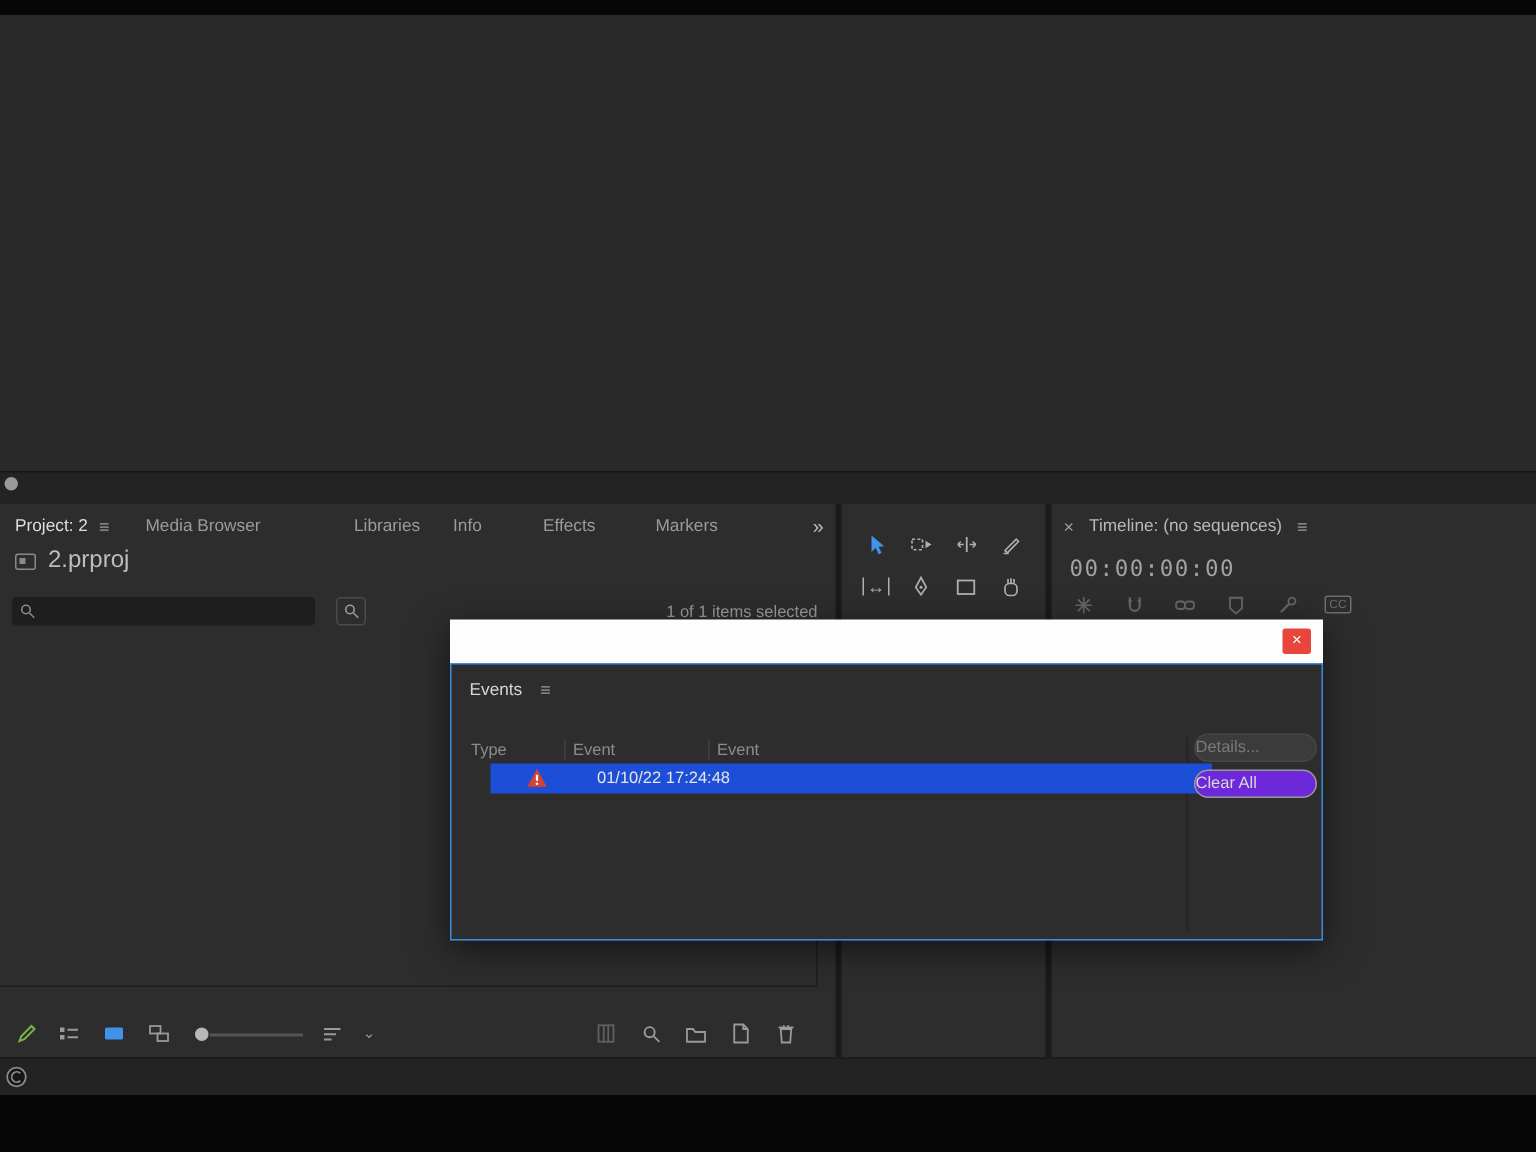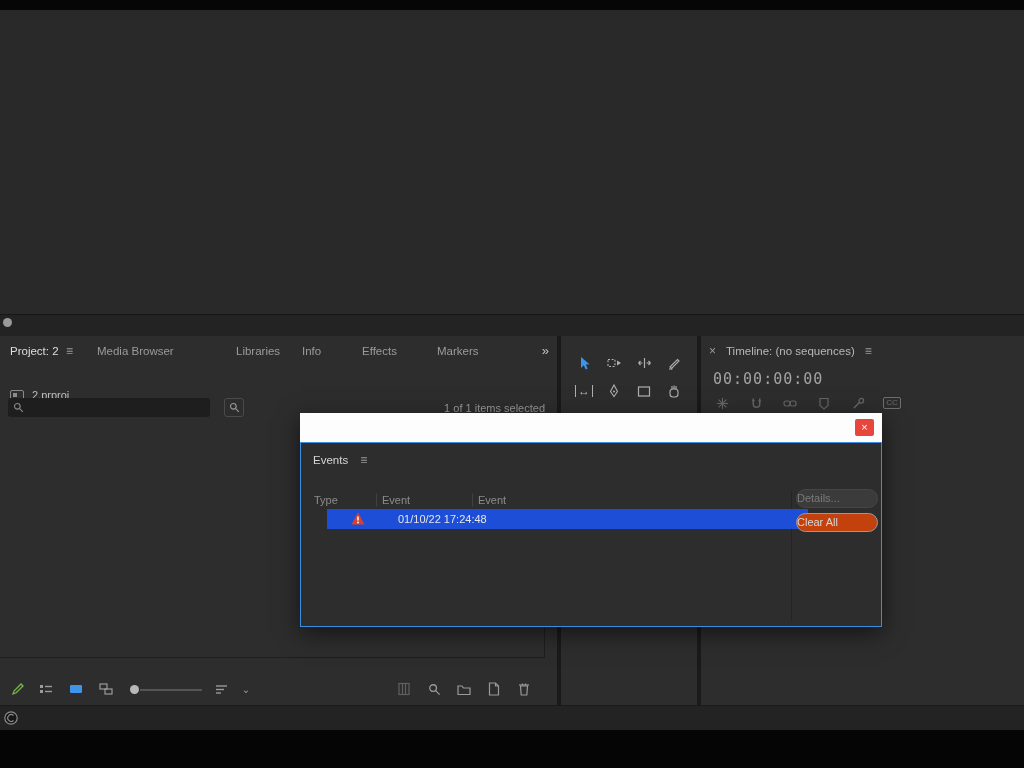--- a/index.html
+++ b/index.html
@@ -28,21 +28,21 @@
   .tools-panel    { left:561px; width:136px; }
   .timeline-panel { left:701px; width:323px; }
 
   
   .tab { position:absolute; top:0; height:30px; line-height:30px; font-size:11.5px; color:#9b9b9b; cursor:default; white-space:nowrap; }
   .tab.active { color:#dedede; }
   .hamburger { font-size:12px; color:#9a9a9a; }
   .overflow-btn { right:8px; top:0; height:30px; line-height:30px; font-size:13px; color:#c0c0c0; }
 
   
-  .file-row { left:10px; top:53px; display:flex; align-items:center; gap:8px; font-size:11px; color:#bdbdbd; }
+  .file-row { left:10px; top:29px; display:flex; align-items:center; gap:8px; font-size:16px; color:#bdbdbd; }
   .proj-icon { width:14px; height:11px; border:1px solid #8a8a8a; border-radius:2px; position:relative; }
   .proj-icon:after { content:""; position:absolute; left:2px; top:2px; width:4px; height:4px; background:#8a8a8a; }
   .search-box { left:8px; top:62px; width:202px; height:19px; background:#1e1e1e; border-radius:3px; display:flex; align-items:center; padding-left:5px; gap:4px; }
   .search-box input { background:transparent; border:none; outline:none; color:#ddd; font-size:11px; width:170px; font-family:"Liberation Sans",sans-serif; }
   .filter-btn { left:224px; top:62px; width:20px; height:19px; display:flex; align-items:center; justify-content:center; border:1px solid #4a4a4a; border-radius:3px; }
   .sel-status { right:12px; top:66px; font-size:11px; color:#9a9a9a; }
   .content-box { left:0; top:86px; width:545px; height:236px; border-right:1px solid #1e1e1e; border-bottom:1px solid #1e1e1e; }
 
   .clip-tile { left:10px; top:96px; width:198px; height:141px; background:#4e4e4e; border:1px solid #6b6b6b; }
   .clip-thumb { position:absolute; left:1px; top:1px; width:194px; height:115px; background:#9e9e9e; }
@@ -80,21 +80,21 @@
   .ev-head .col-type  { position:absolute; left:4px; }
   .ev-head .col-time  { position:absolute; left:72px; }
   .ev-head .col-event { position:absolute; left:168px; }
   .col-sep { position:absolute; top:2px; width:1px; height:14px; background:#404040; }
   .ev-row { position:absolute; left:0; top:18px; width:100%; height:20px; background:#1d4ed8; line-height:20px; font-size:11px; color:#e6e6e6;margin-left:17px; }
   .ev-row .cell-time  { position:absolute; left:71px; }
   .ev-row .cell-event { position:absolute; left:167px; white-space:nowrap; }
   .warn-wrap { position:absolute; left:24px; top:3px; }
   .ew-btn { position:absolute; left:495px; width:82px; height:19px; border-radius:10px; font-size:11px; font-family:"Liberation Sans",sans-serif; text-align:left; line-height:17px; }
   .btn-details { top:46px; background:#3b3b3b; border:1px solid #464646; color:#7a7a7a; }
-  .btn-clear   { top:70px; background:#c2410c; border:1px solid #9a9a9a; color:#d8d8d8; }
+  .btn-clear   { top:70px; background:#6d28d9; border:1px solid #9a9a9a; color:#d8d8d8; }
 
   svg { display:block; }
 </style>
 </head>
 <body>
 
 <div class="abs top-black"></div>
 <div class="abs monitor"></div>
 <div class="abs scroll-dot"></div>
 

